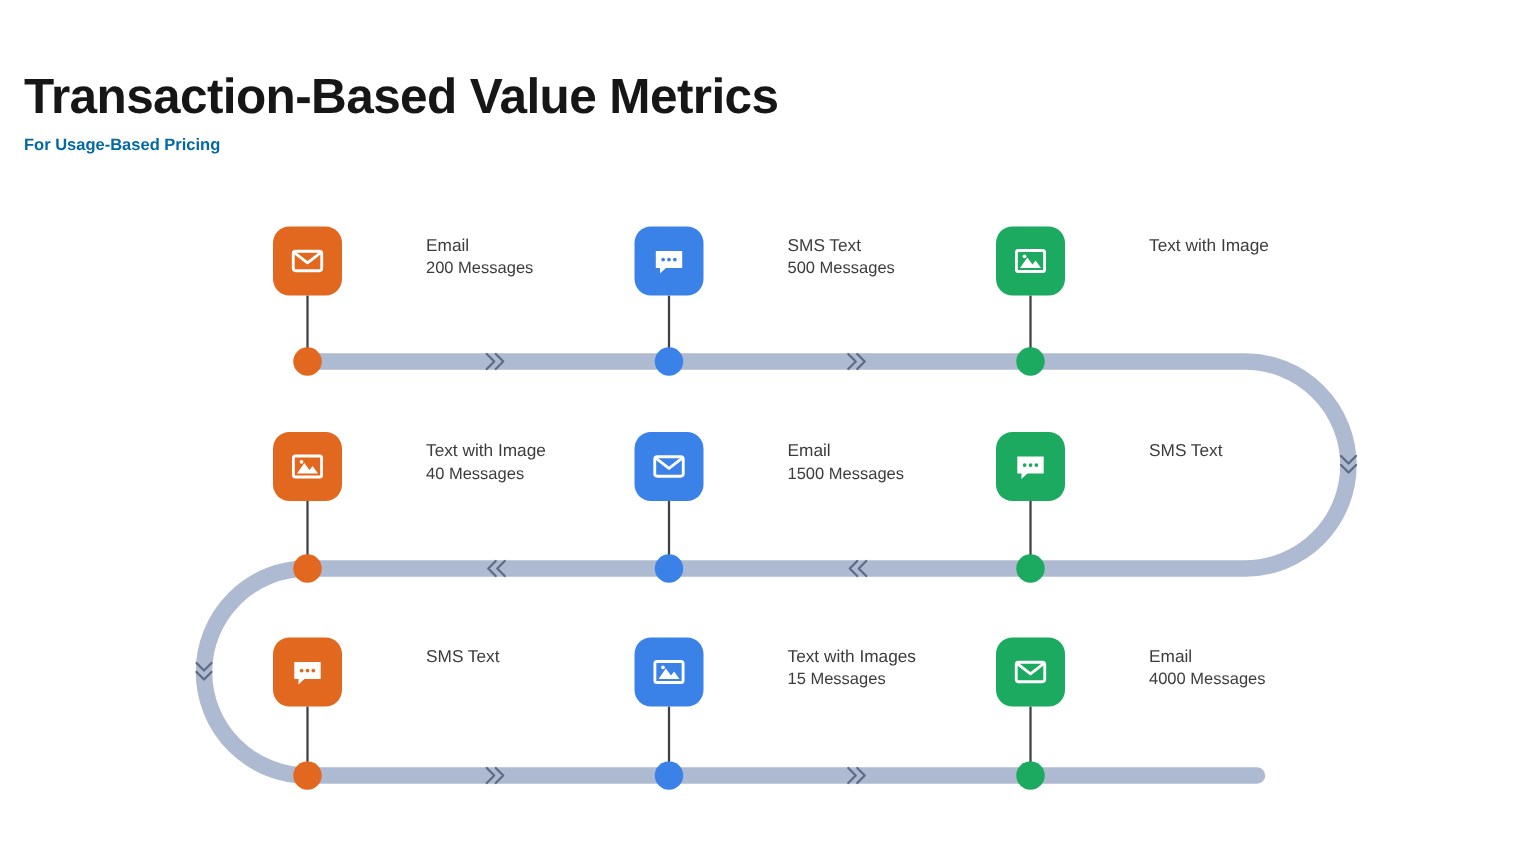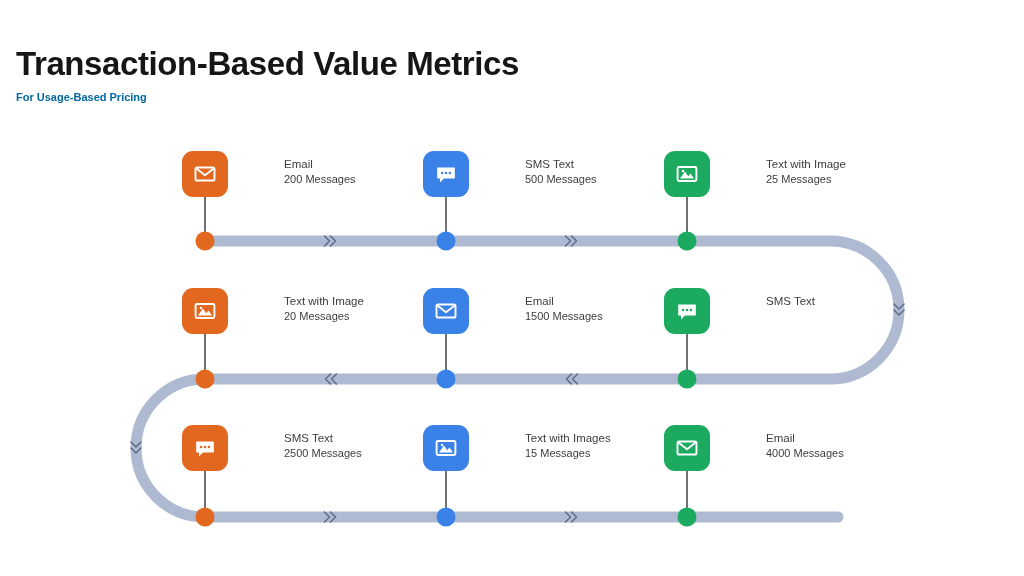--- a/index.html
+++ b/index.html
@@ -192,34 +192,33 @@
       <div class="node" style="left: 664px; top: 151px;">
         <div class="tile" style="background: rgb(27, 170, 95); color: rgb(27, 170, 95);">
           <svg width="24" height="24" viewBox="0 0 24 24">
             <rect x="2.6" y="5.0" width="18.8" height="14" rx="1.4" fill="none" stroke="#ffffff" stroke-width="1.9"></rect>
             <path d="M5.0 16.6 L9.9 9.6 L13.3 14.3 L15.4 11.6 L19.0 16.6 Z" fill="#ffffff"></path>
             <circle cx="8.0" cy="8.9" r="1.25" fill="#ffffff"></circle>
           </svg>
         </div>
         <div class="labels">
           <div class="lbl-name">Text with Image</div>
-          <div class="lbl-count">25 Messages</div>
         </div>
       </div>
       <div class="node" style="left: 182px; top: 288px;">
         <div class="tile" style="background: rgb(226, 103, 31); color: rgb(226, 103, 31);">
           <svg width="24" height="24" viewBox="0 0 24 24">
             <rect x="2.6" y="5.0" width="18.8" height="14" rx="1.4" fill="none" stroke="#ffffff" stroke-width="1.9"></rect>
             <path d="M5.0 16.6 L9.9 9.6 L13.3 14.3 L15.4 11.6 L19.0 16.6 Z" fill="#ffffff"></path>
             <circle cx="8.0" cy="8.9" r="1.25" fill="#ffffff"></circle>
           </svg>
         </div>
         <div class="labels">
           <div class="lbl-name">Text with Image</div>
-          <div class="lbl-count">20 Messages</div>
+          <div class="lbl-count">40 Messages</div>
         </div>
       </div>
       <div class="node" style="left: 423px; top: 288px;">
         <div class="tile" style="background: rgb(59, 130, 232); color: rgb(59, 130, 232);">
           <svg width="24" height="24" viewBox="0 0 24 24">
             <rect x="2.5" y="5.5" width="19" height="13" rx="1.6" fill="none" stroke="#ffffff" stroke-width="1.9"></rect>
             <path d="M3.4 6.6 L12 13.2 L20.6 6.6" fill="none" stroke="#ffffff" stroke-width="1.9" stroke-linejoin="round"></path>
           </svg>
         </div>
         <div class="labels">
@@ -244,21 +243,20 @@
         <div class="tile" style="background: rgb(226, 103, 31); color: rgb(226, 103, 31);">
           <svg width="24" height="24" viewBox="0 0 24 24">
             <path d="M3.2 5.4h17.6v11.2H9.9L6.0 20.4v-3.8H3.2z" fill="#ffffff"></path>
             <circle cx="8.1" cy="11.0" r="1.25" fill="currentColor"></circle>
             <circle cx="12.0" cy="11.0" r="1.25" fill="currentColor"></circle>
             <circle cx="15.9" cy="11.0" r="1.25" fill="currentColor"></circle>
           </svg>
         </div>
         <div class="labels">
           <div class="lbl-name">SMS Text</div>
-          <div class="lbl-count">2500 Messages</div>
         </div>
       </div>
       <div class="node" style="left: 423px; top: 425px;">
         <div class="tile" style="background: rgb(59, 130, 232); color: rgb(59, 130, 232);">
           <svg width="24" height="24" viewBox="0 0 24 24">
             <rect x="2.6" y="5.0" width="18.8" height="14" rx="1.4" fill="none" stroke="#ffffff" stroke-width="1.9"></rect>
             <path d="M5.0 16.6 L9.9 9.6 L13.3 14.3 L15.4 11.6 L19.0 16.6 Z" fill="#ffffff"></path>
             <circle cx="8.0" cy="8.9" r="1.25" fill="#ffffff"></circle>
           </svg>
         </div>

